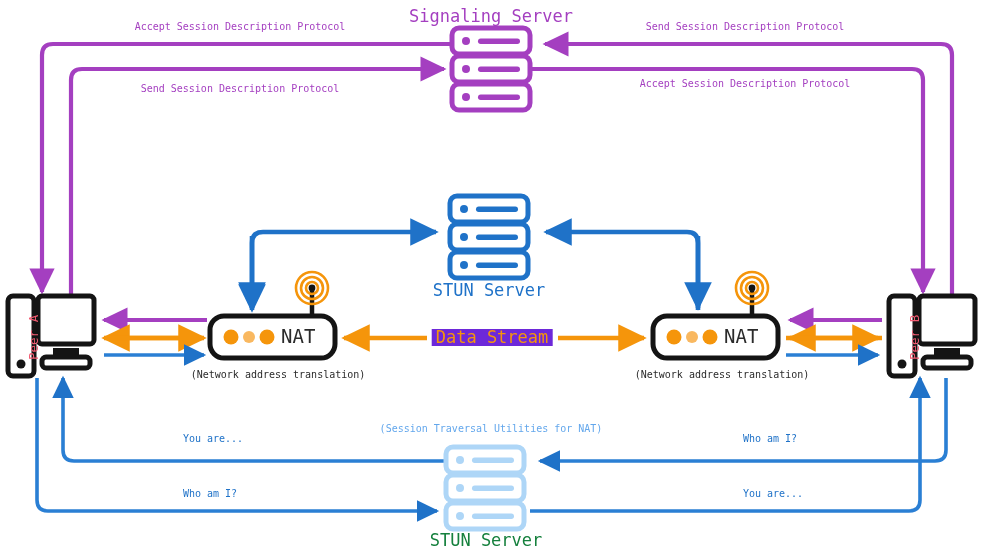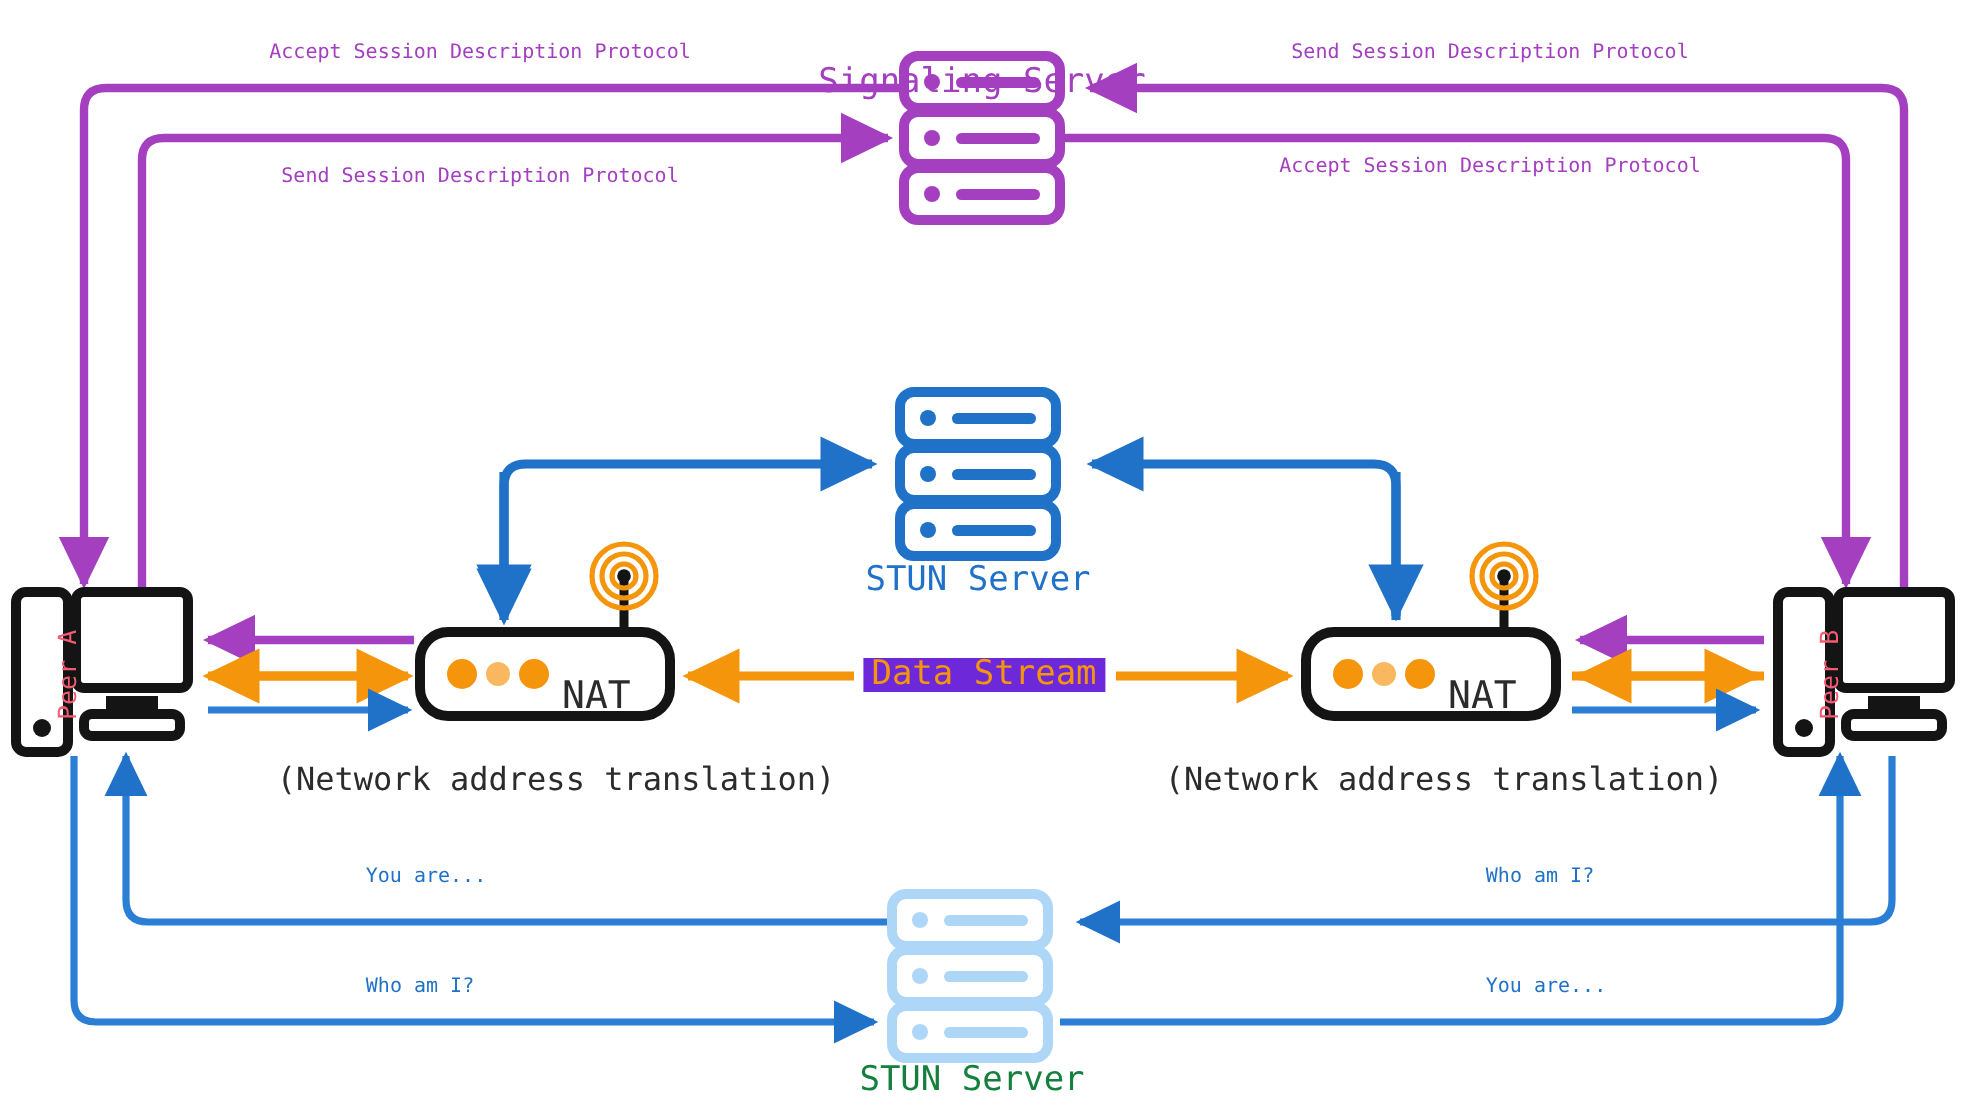--- a/index.html
+++ b/index.html
@@ -32,26 +32,26 @@
     white-space: nowrap;
     line-height: 1;
     user-select: none;
   }
   .lbl-c { transform: translateX(-50%); }
   .purple-txt { color: #a43fc0; }
   .blue-txt   { color: #1f72c8; }
   .ltblue-txt { color: #63a7ec; }
   .orange-txt { color: #f5950b; }
   .gray-txt   { color: #15803d; }
-  .dark-txt   { color: #2b2b2b; margin-top: 12px; }
+  .dark-txt   { color: #2b2b2b; }
 
   .t-title   { font-size: 17px; }
   .t-flow    { font-size: 10px; }
   .t-nat     { font-size: 19px; }
-  .t-paren   { font-size: 16px; }
+  .t-paren   { font-size: 10px; }
 
   .peer-tag {
     position: absolute;
     font-family: "DejaVu Sans Mono", "Liberation Mono", monospace;
     font-size: 12.5px;
     color: #f35b72;
     transform: rotate(-90deg);
     transform-origin: left top;
     white-space: nowrap;
     user-select: none;
@@ -230,40 +230,41 @@
       <circle cx="752" cy="288" r="3.4" fill="#141414"></circle>
       <rect x="653" y="316" width="125" height="42" rx="14" fill="#ffffff" stroke="#141414" stroke-width="5"></rect>
       <g fill="#f5950b">
         <circle cx="674" cy="337" r="7.5"></circle>
         <circle cx="692" cy="337" r="6" fill="#f9b860"></circle>
         <circle cx="710" cy="337" r="7.5"></circle>
       </g>
     </g>
   </svg>
 
-  <div class="lbl lbl-c t-title purple-txt" style="left:491px; top:8px;margin-top:25px;">Signaling Server</div>
+  <div class="lbl lbl-c t-title purple-txt" style="left:491px; top:8px;">Signaling Server</div>
 
   <div class="lbl lbl-c t-flow purple-txt" style="left:240px; top:22px;">Accept Session Description Protocol</div>
   <div class="lbl lbl-c t-flow purple-txt" style="left:240px; top:84px;">Send Session Description Protocol</div>
   <div class="lbl lbl-c t-flow purple-txt" style="left:745px; top:22px;">Send Session Description Protocol</div>
   <div class="lbl lbl-c t-flow purple-txt" style="left:745px; top:79px;">Accept Session Description Protocol</div>
 
   <div class="lbl lbl-c t-title blue-txt" style="left:489px; top:282px;">STUN Server</div>
 
   <div class="lbl t-nat dark-txt" style="left:281px; top:327px;">NAT</div>
   <div class="lbl lbl-c t-paren dark-txt" style="left:278px; top:370px;">(Network address translation)</div>
 
   <div class="lbl t-nat dark-txt" style="left:724px; top:327px;">NAT</div>
   <div class="lbl lbl-c t-paren dark-txt" style="left:722px; top:370px;">(Network address translation)</div>
 
   <div class="lbl lbl-c t-title orange-txt" style="left:492px; top:329px; background:#6d28d9; padding:0 4px;">Data Stream</div>
 
   <div class="peer-tag" style="left:26px; top:360px;">Peer A</div>
   <div class="peer-tag" style="left:907px; top:360px;">Peer B</div>
 
+  <div class="lbl lbl-c t-flow ltblue-txt" style="left:491px; top:424px;">(Session Traversal Utilities for NAT)</div>
   <div class="lbl lbl-c t-title gray-txt" style="left:486px; top:532px;">STUN Server</div>
 
   <div class="lbl lbl-c t-flow blue-txt" style="left:213px; top:434px;">You are...</div>
   <div class="lbl lbl-c t-flow blue-txt" style="left:210px; top:489px;">Who am I?</div>
   <div class="lbl lbl-c t-flow blue-txt" style="left:770px; top:434px;">Who am I?</div>
   <div class="lbl lbl-c t-flow blue-txt" style="left:773px; top:489px;">You are...</div>
 
 </div>
 
 </body></html>

